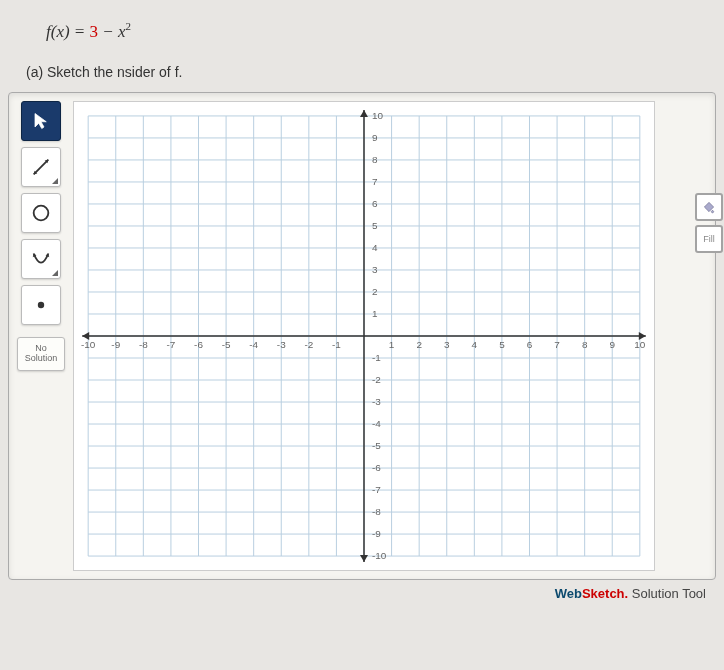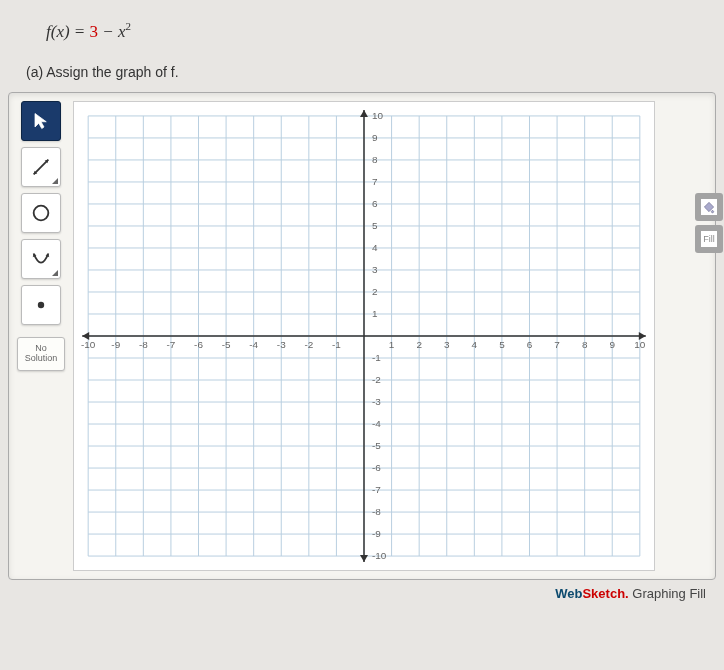--- a/index.html
+++ b/index.html
@@ -124,21 +124,21 @@
       position: absolute;
       right: -8px;
       top: 100px;
       display:flex;
       flex-direction:column;
       gap:4px;
     }
     .mini-btn{
       width:28px;height:28px;
       background:#fff;
-      border:6px solid #a3a3a3;
+      border:2px solid #a3a3a3;
       border-radius:3px;
       font-size:9px;
       color:#888;
       display:flex;align-items:center;justify-content:center;
     }
     .footer-brand {
       text-align: right;
       padding: 6px 10px 2px 0;
       font-size: 13px;
     }
@@ -147,21 +147,21 @@
     .footer-brand .suffix { color: #444; font-weight: normal; }
     .tick-label { font-size: 10px; fill: #666; font-family: Arial; }
   </style>
 </head>
 <body>
 
 <div class="question-area">
   <div class="function-def">
     <span>f(x) = </span><span class="coef">3</span><span> − x</span><sup>2</sup>
   </div>
-  <div class="part-label">(a) Assign the graph of f.</div>
+  <div class="part-label">(a) Sketch the nsider of f.</div>
 </div>
 
 <div class="graphing-tool">
   <div class="toolbar-left">
     <button class="tool-btn active">
       <svg width="18" height="18" viewBox="0 0 24 24">
           <path d="M4 2 L4 20 L9 15 L13 22 L16 20 L12 13 L19 13 Z" fill="#fff" stroke="#fff" stroke-width="1"></path>
         </svg>
     </button>
     <button class="tool-btn corner-tri">
@@ -297,14 +297,14 @@
      <div class="mini-btn">
        <svg width="14" height="14" viewBox="0 0 24 24">
           <path d="M12 4 L20 12 L12 20 L4 12 Z M18 18 a2 2 0 1 0 0.01 0" fill="#aac" stroke="#668" stroke-width="1"></path>
         </svg>
      </div>
      <div class="mini-btn">Fill</div>
   </div>
 </div>
 
 <div class="footer-brand">
-  <span class="web">Web</span><span class="assign">Sketch.</span><span class="suffix"> Graphing Fill</span>
+  <span class="web">Web</span><span class="assign">Sketch.</span><span class="suffix"> Solution Tool</span>
 </div>
 
 </body></html>

